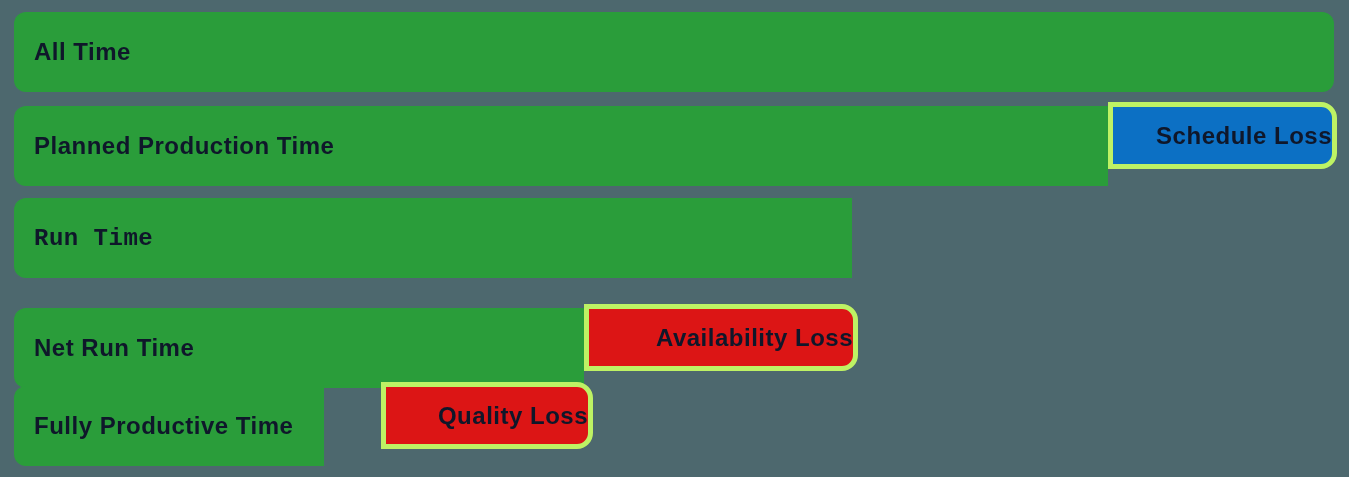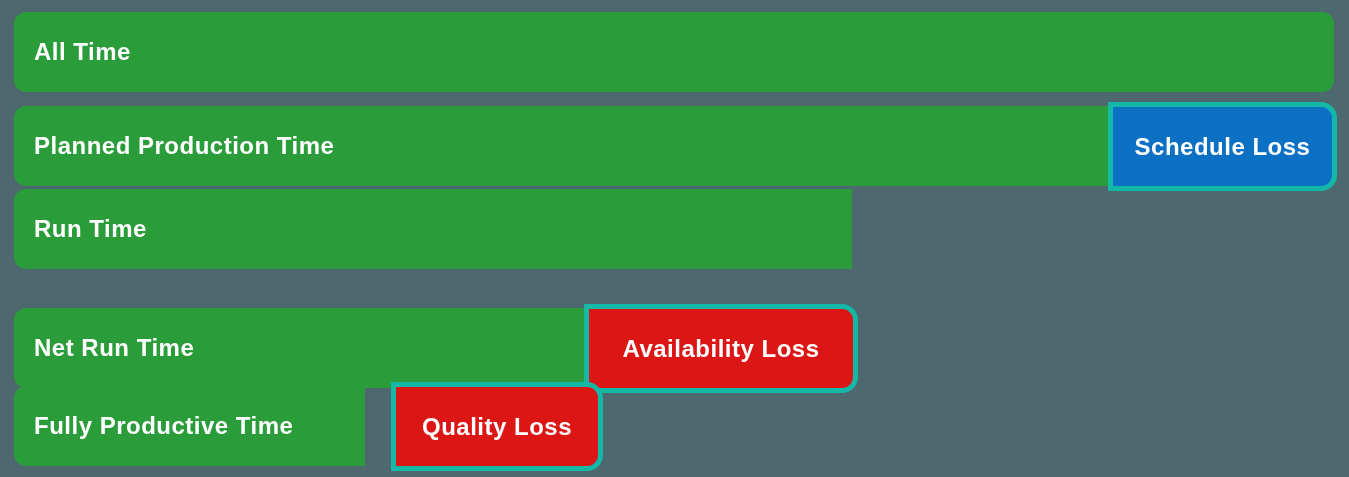--- a/index.html
+++ b/index.html
@@ -20,51 +20,51 @@
     background: #4d686e;
   }
   .row {
     position: absolute;
     left: 14px;
     height: 80px;
     width: 1335px;
   }
   .r1 { top: 12px; }
   .r2 { top: 106px; }
-  .r3 { top: 189px; }
+  .r3 { top: 198px; font-family: Liberation Mono, monospace; }
   .r4 { top: 308px; }
   .r5 { top: 386px; }
   .bar {
     position: absolute;
     left: 0;
     top: 0;
     height: 80px;
     background: #2a9d3a;
     border-radius: 12px 0 0 12px;
     display: flex;
     align-items: center;
     box-sizing: border-box;
     padding-left: 20px;
   }
   .bar.full {
     border-radius: 12px;
   }
   .loss {
     position: absolute;
     top: -4px;
-    height: 89px;
+    height: 67px;
     box-sizing: border-box;
-    border: 5px solid #14b8a6;
+    border: 5px solid #bef264;
     border-radius: 0 16px 16px 0;
     display: flex;
     align-items: center;
-    justify-content: center;
+    justify-content: flex-end;
   }
   .label {
-    color: #ffffff;
+    color: #0f172a;
     font-size: 24px;
     font-weight: bold;
     letter-spacing: 0.5px;
     white-space: nowrap;
   }
 </style>
 </head>
 <body>
 
 <div class="canvas">
@@ -93,21 +93,21 @@
   <div class="row r4">
     <div class="bar" style="width: 570px;">
       <span class="label">Net Run Time</span>
     </div>
     <div class="loss" style="left: 570px; width: 274px; background: rgb(220, 21, 21);">
       <span class="label">Availability Loss</span>
     </div>
   </div>
 
   <div class="row r5">
-    <div class="bar" style="width: 351px;">
+    <div class="bar" style="width: 310px;">
       <span class="label">Fully Productive Time</span>
     </div>
-    <div class="loss" style="left: 377px; width: 212px; background: rgb(220, 21, 21);">
+    <div class="loss" style="left: 367px; width: 212px; background: rgb(220, 21, 21);">
       <span class="label">Quality Loss</span>
     </div>
   </div>
 
 </div>
 
 </body></html>

